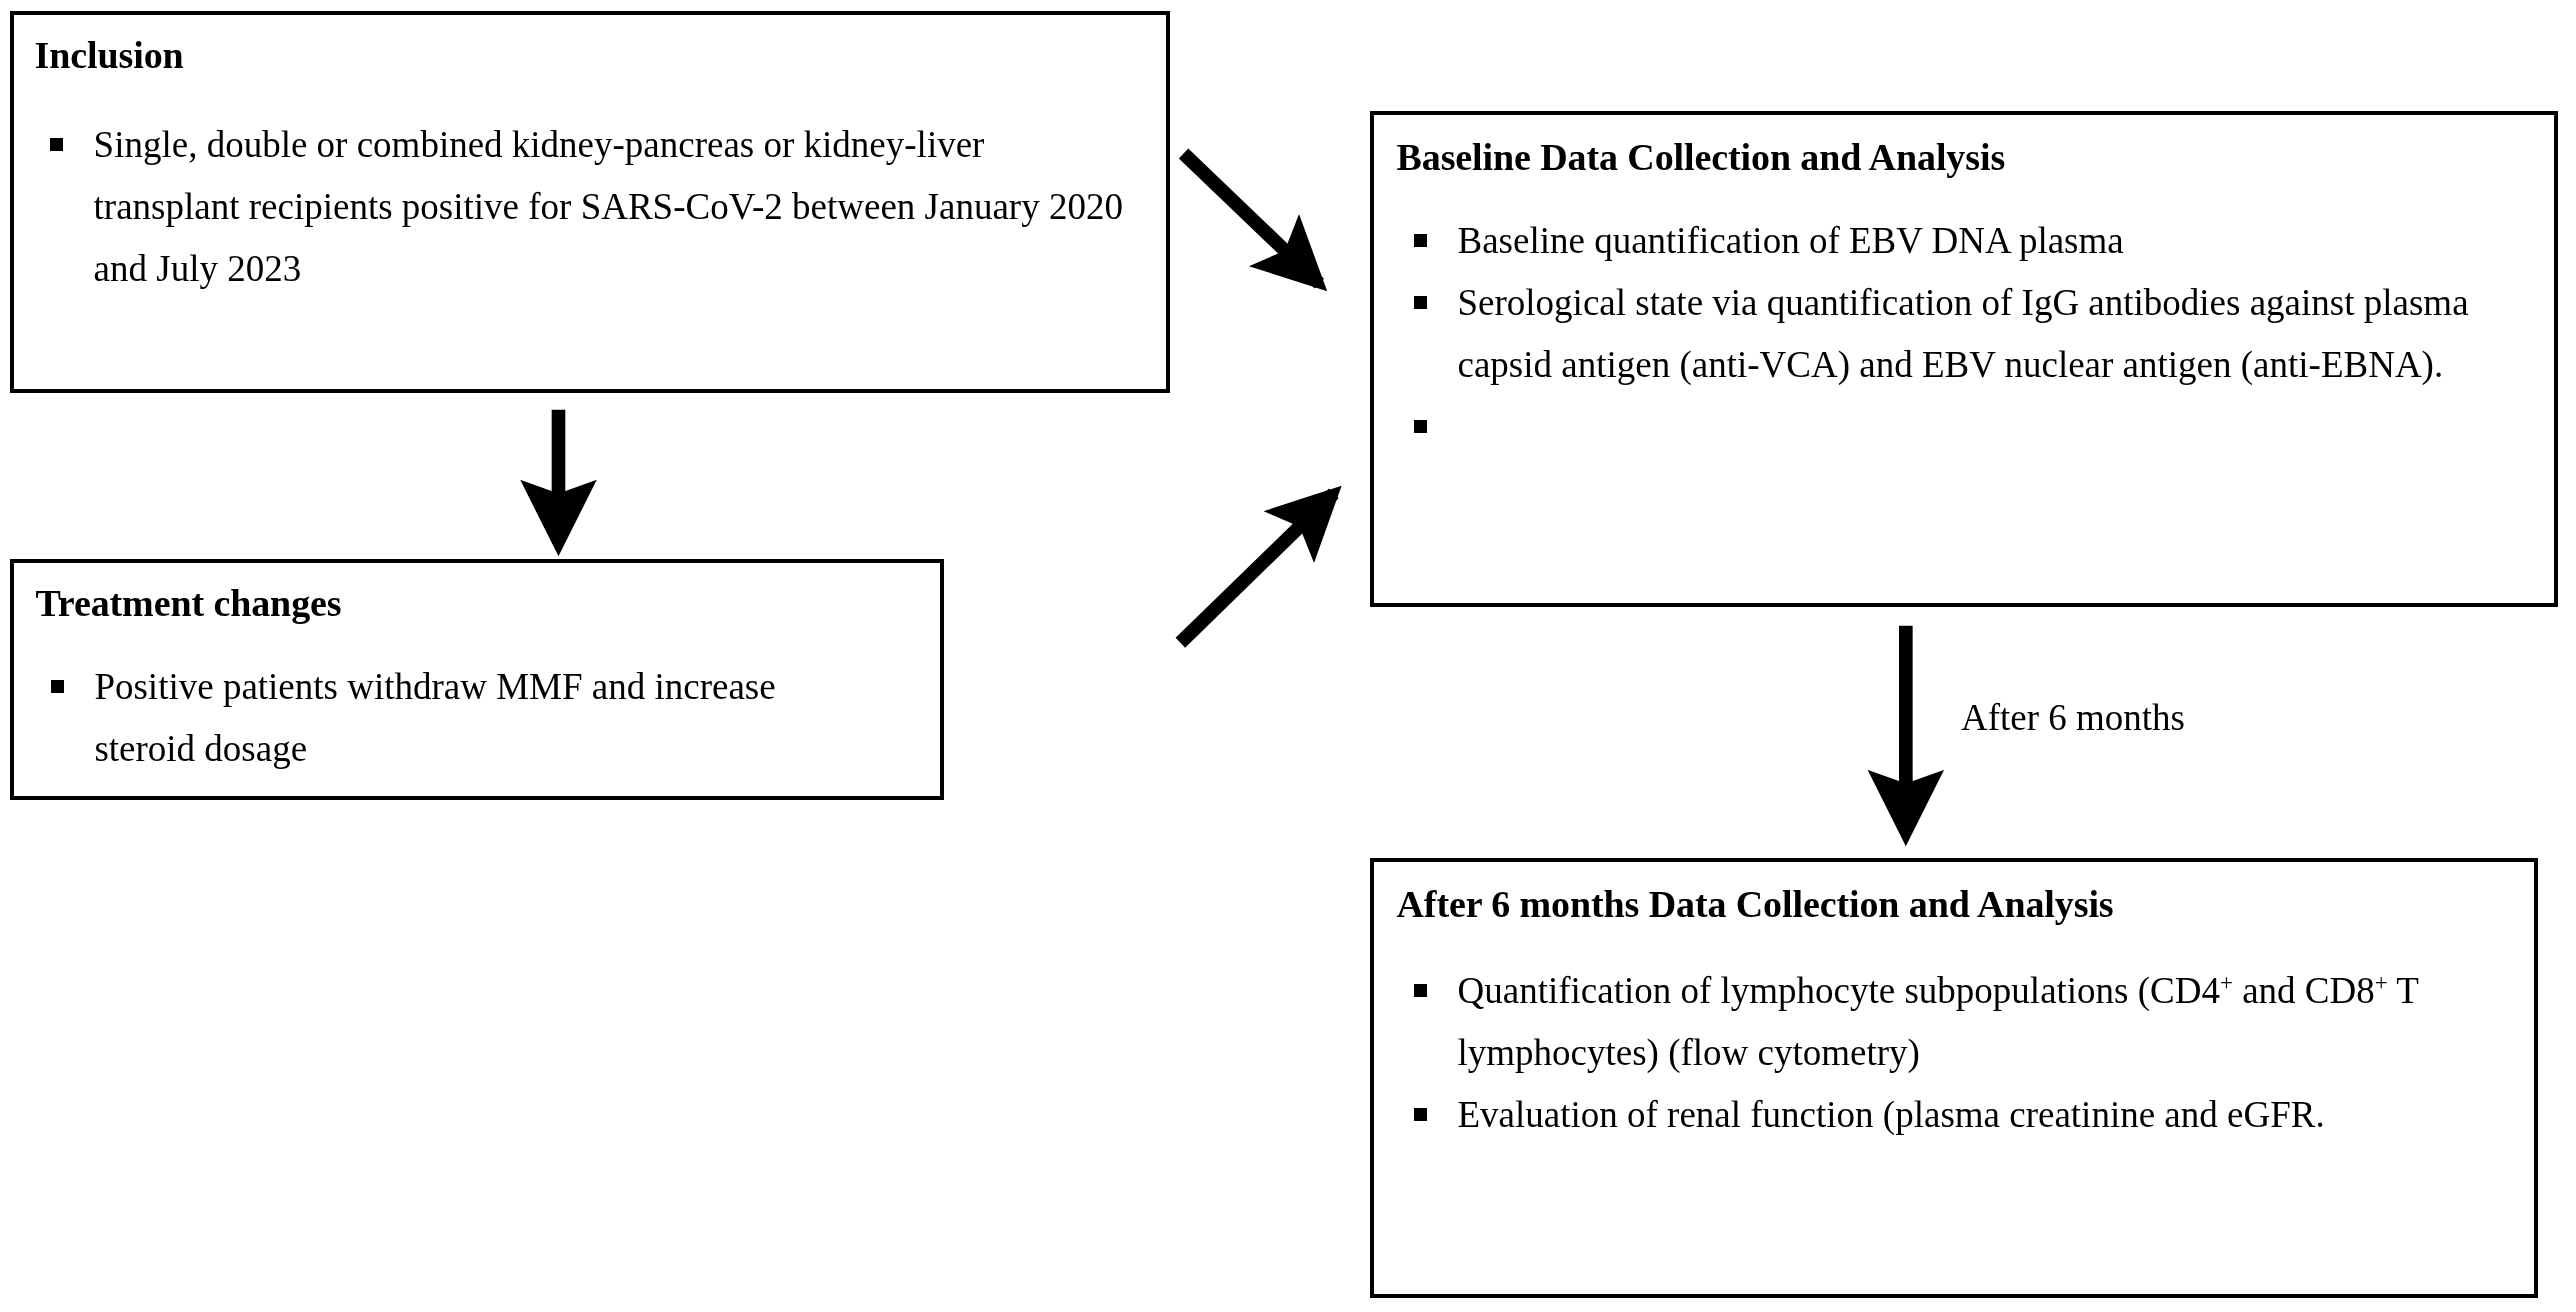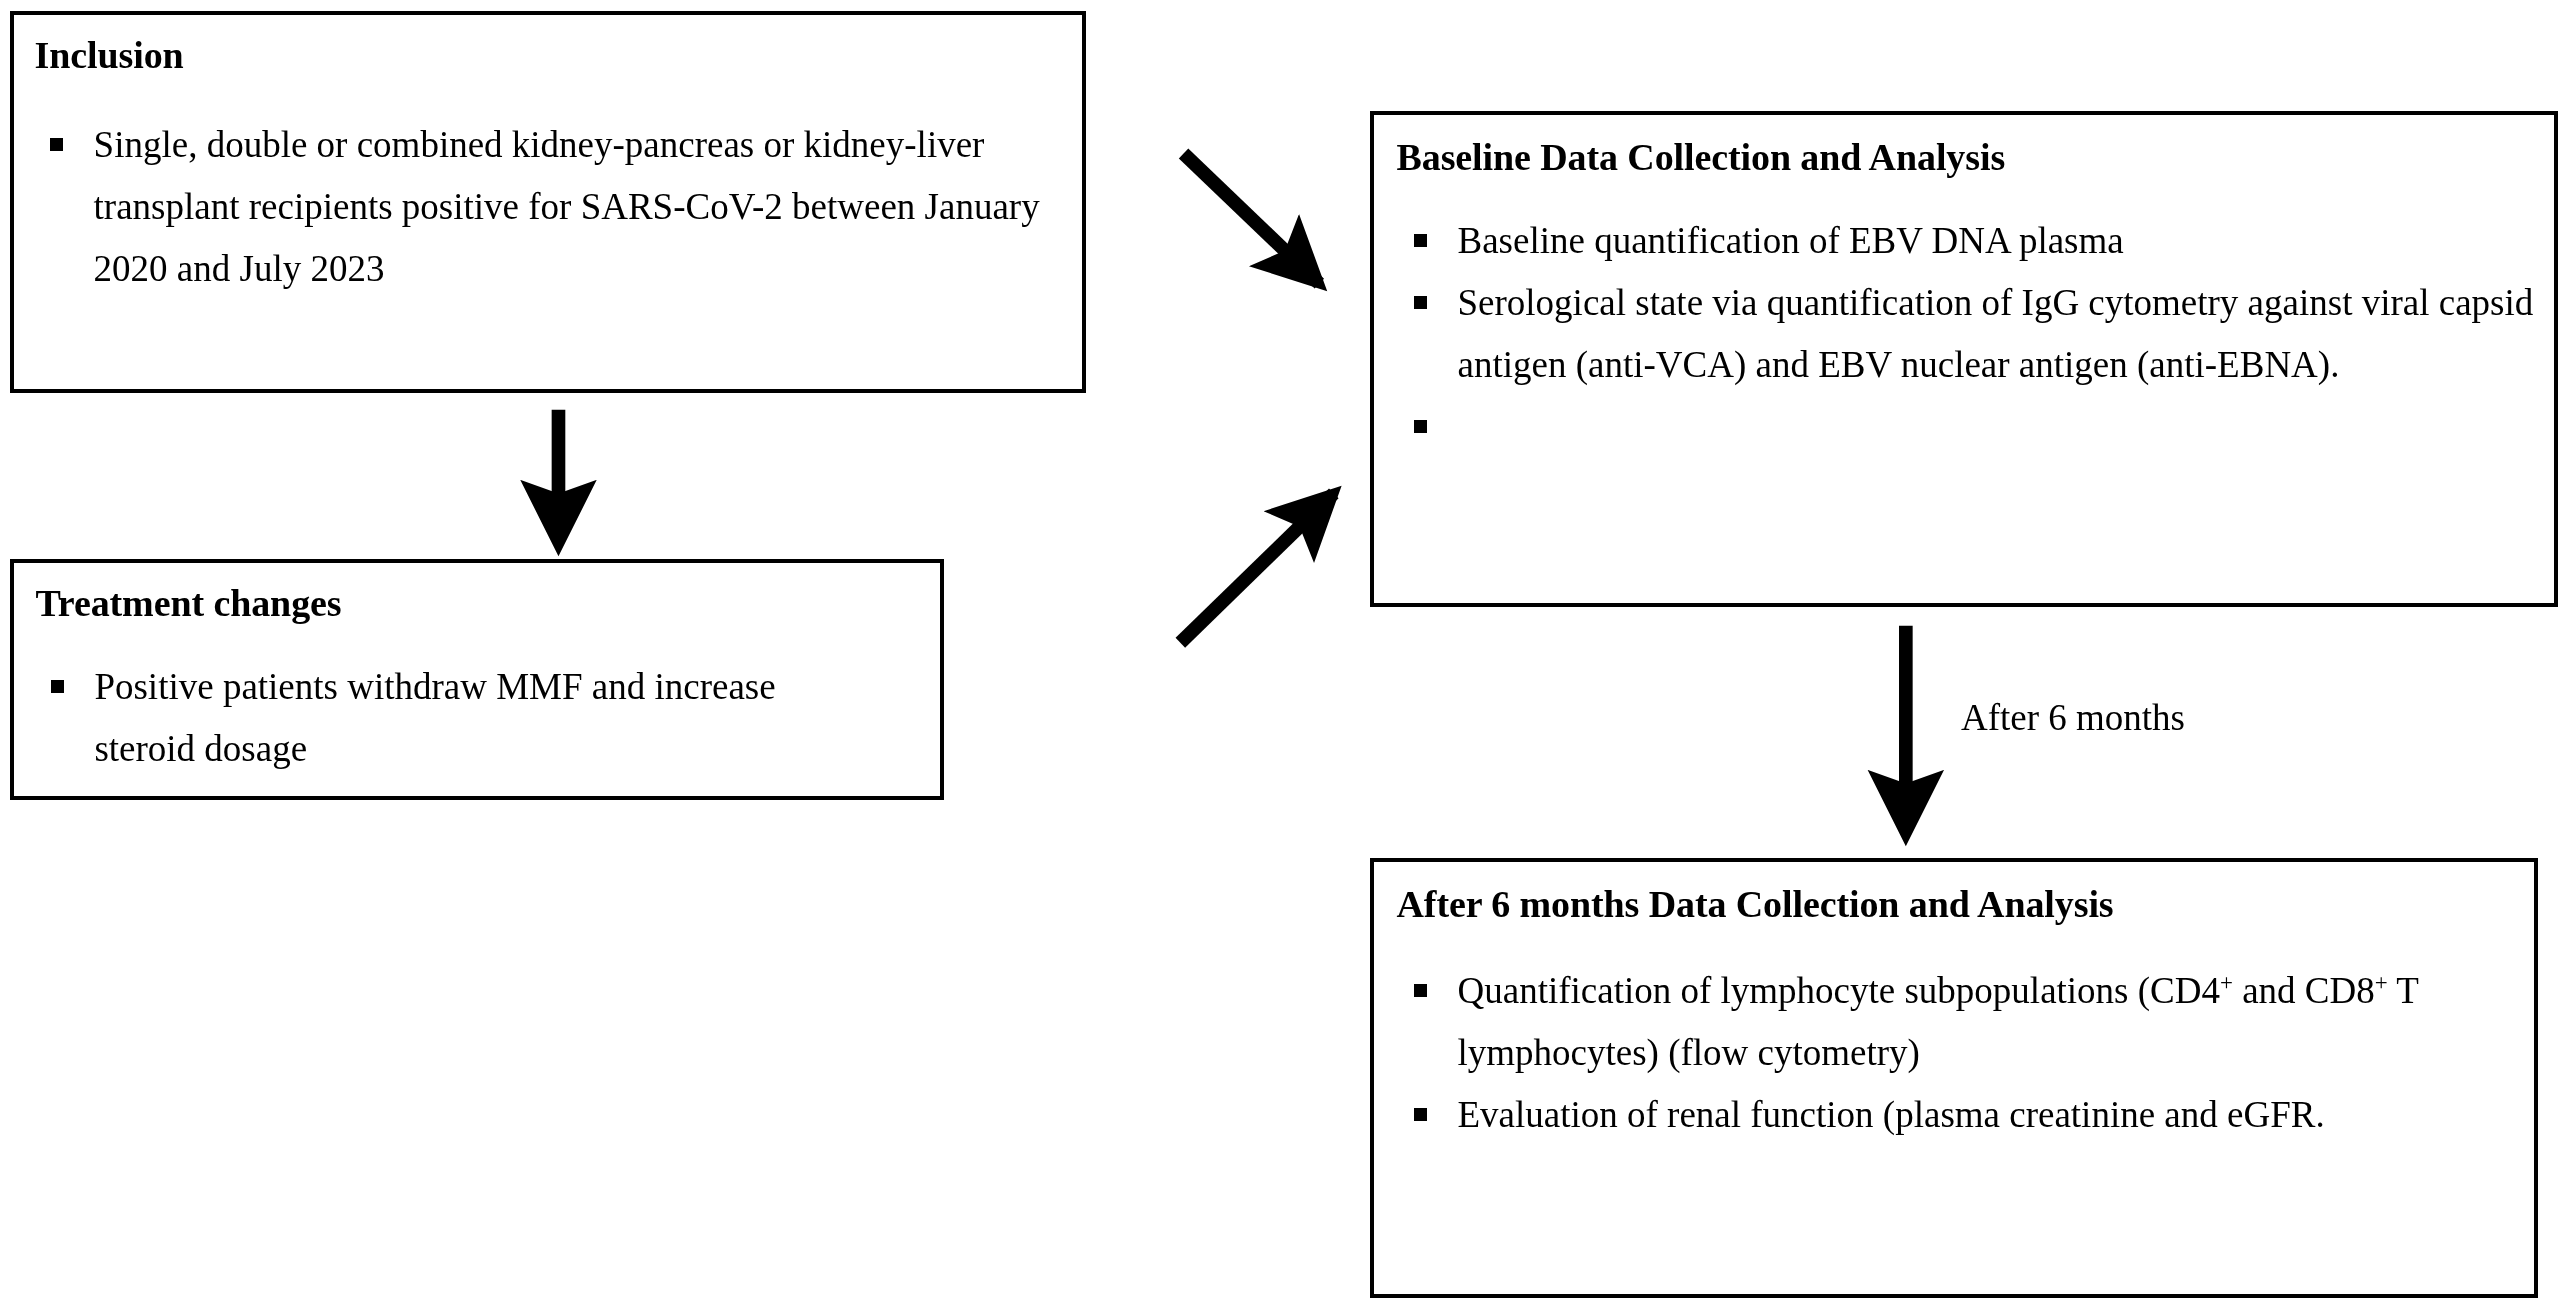--- a/index.html
+++ b/index.html
@@ -69,21 +69,21 @@
 
   sup {
     font-size: 0.62em;
     vertical-align: super;
     line-height: 0;
   }
 
   
   #box-inclusion {
     left: 9.6px;  top: 11.2px;
-    width: 1076px; height: 382px;
+    width: 1160px; height: 382px;
   }
   #box-inclusion .box-title { margin: 21px 0 0 21px; }
   #box-inclusion ul.bullets  { margin: 40px 34px 0 27px; }
 
   #box-treatment {
     left: 10.4px;  top: 559px;
     width: 934px; height: 241px;
   }
   #box-treatment .box-title { margin: 21px 0 0 21px; }
   #box-treatment ul.bullets  { margin: 34px 96px 0 27px; font-family: Liberation Serif, serif; }
@@ -148,21 +148,21 @@
 
   <div class="box" id="box-baseline">
     <div class="box-title">Baseline Data Collection and Analysis</div>
     <ul class="bullets">
       <li>
         <span class="bullet-mark"></span>
         <span class="li-text">Baseline quantification of EBV DNA plasma</span>
       </li>
       <li>
         <span class="bullet-mark"></span>
-        <span class="li-text">Serological state via quantification of IgG cytometry against viral capsid antigen (anti-VCA) and EBV nuclear antigen (anti-EBNA).</span>
+        <span class="li-text">Serological state via quantification of IgG antibodies against plasma capsid antigen (anti-VCA) and EBV nuclear antigen (anti-EBNA).</span>
       </li>
       <li>
         <span class="bullet-mark"></span>
       </li>
     </ul>
   </div>
 
   <div class="box" id="box-after6">
     <div class="box-title">After 6 months Data Collection and Analysis</div>
     <ul class="bullets">

